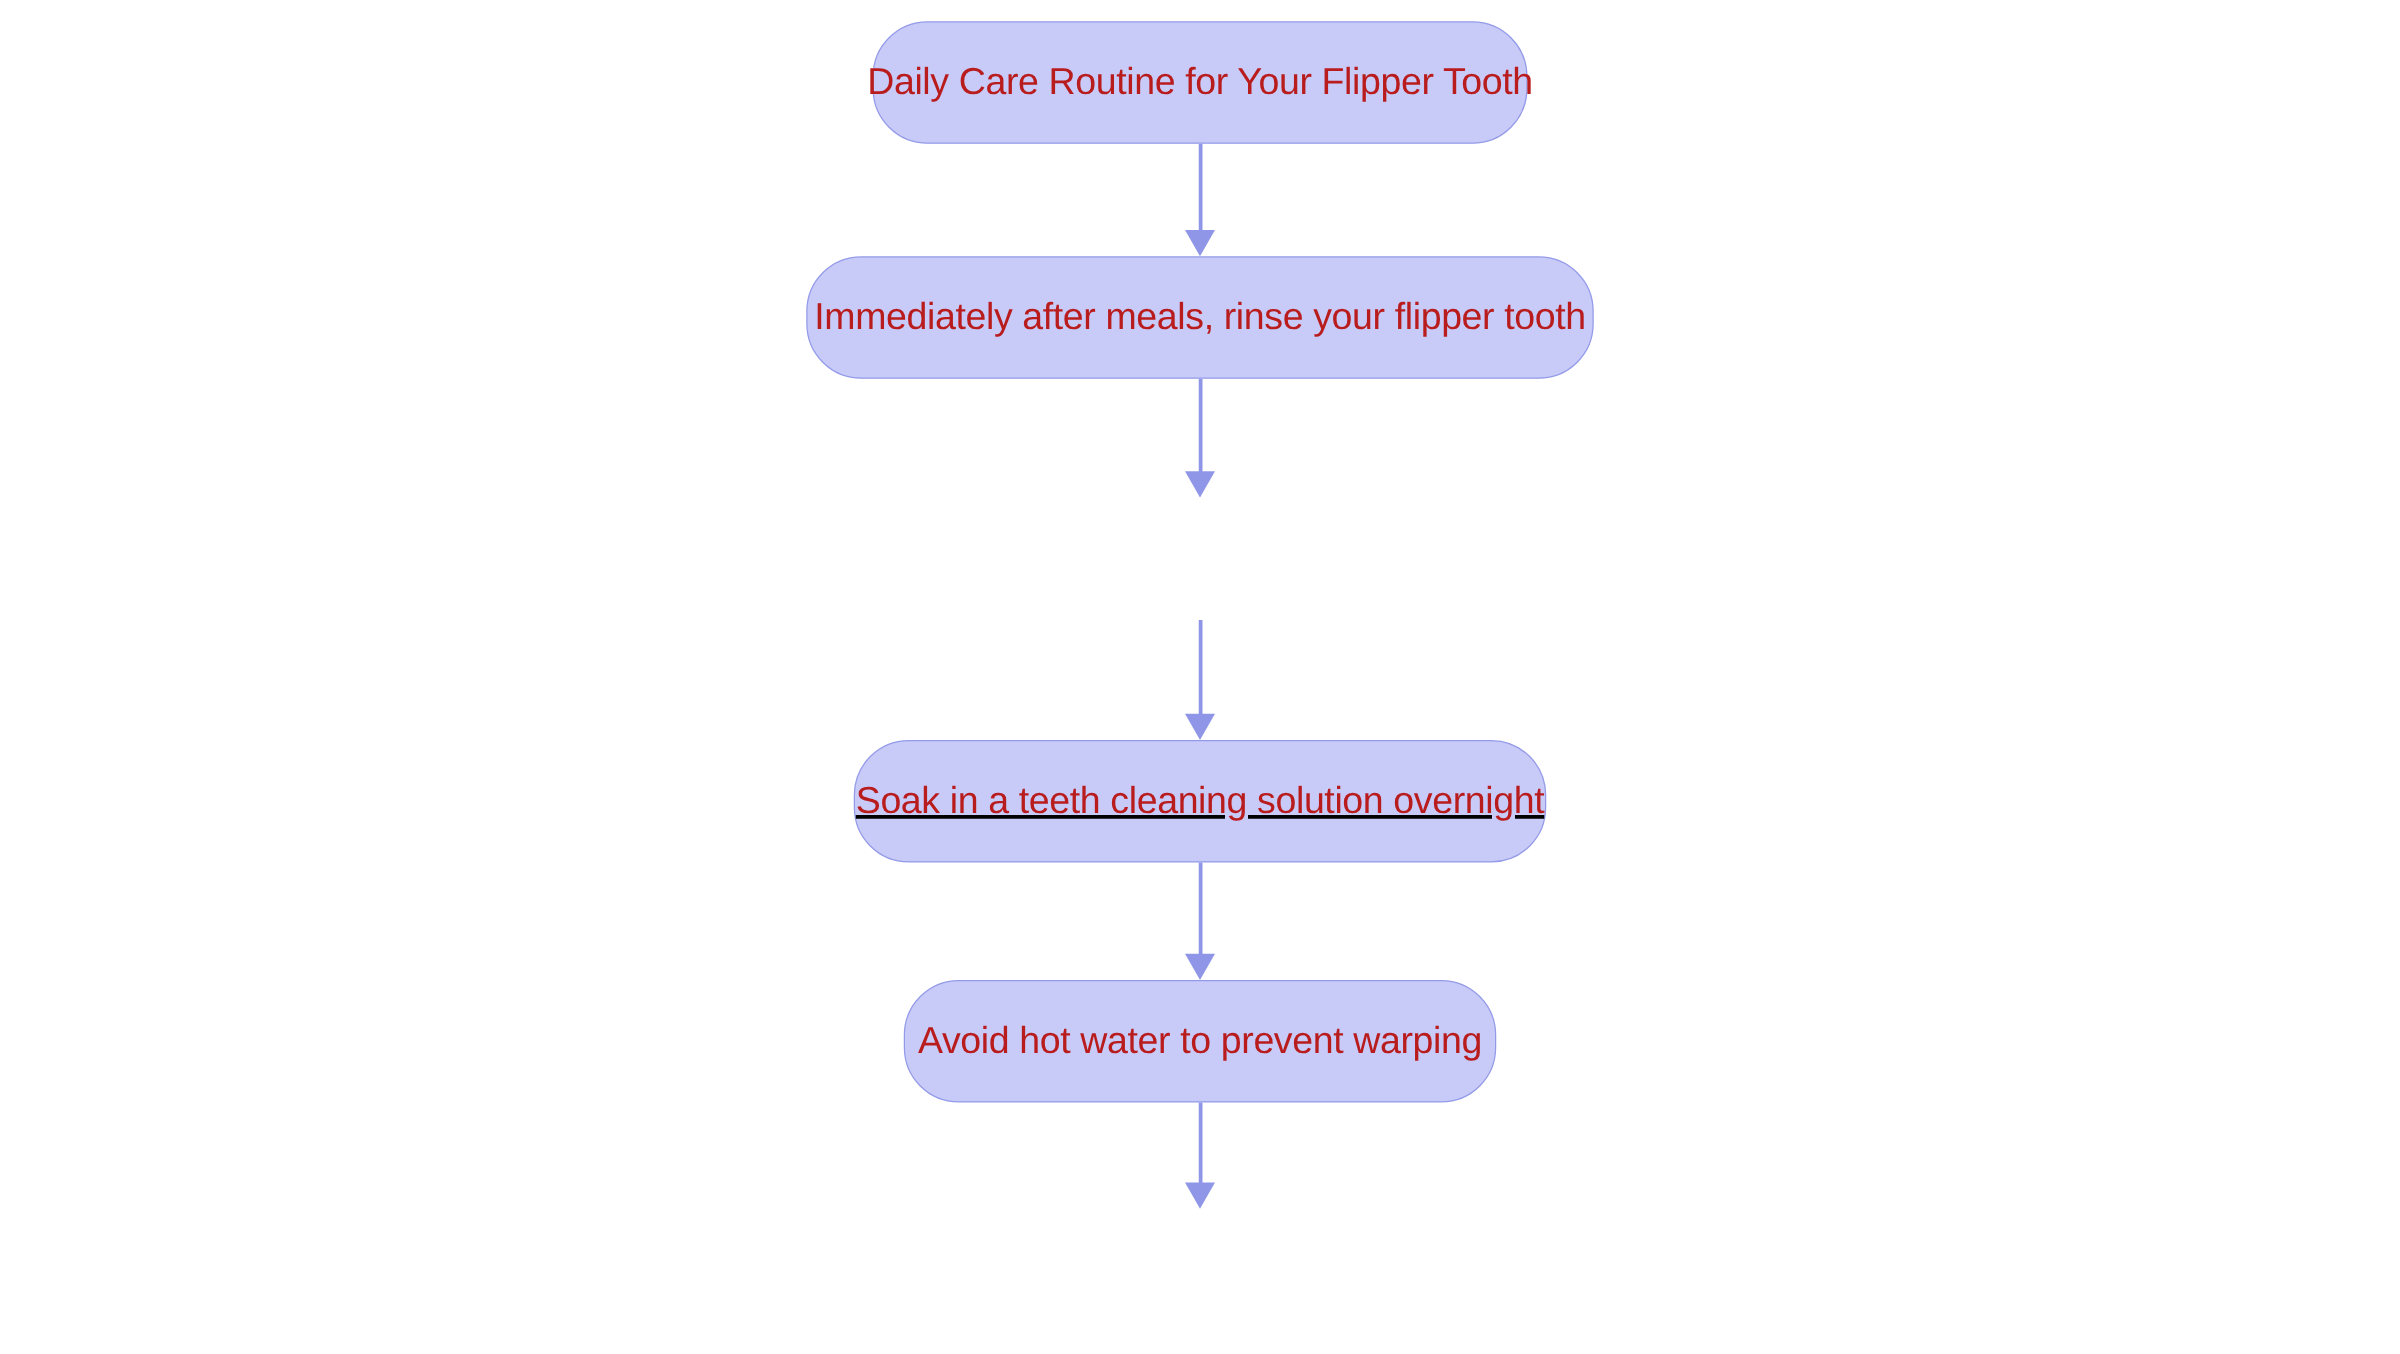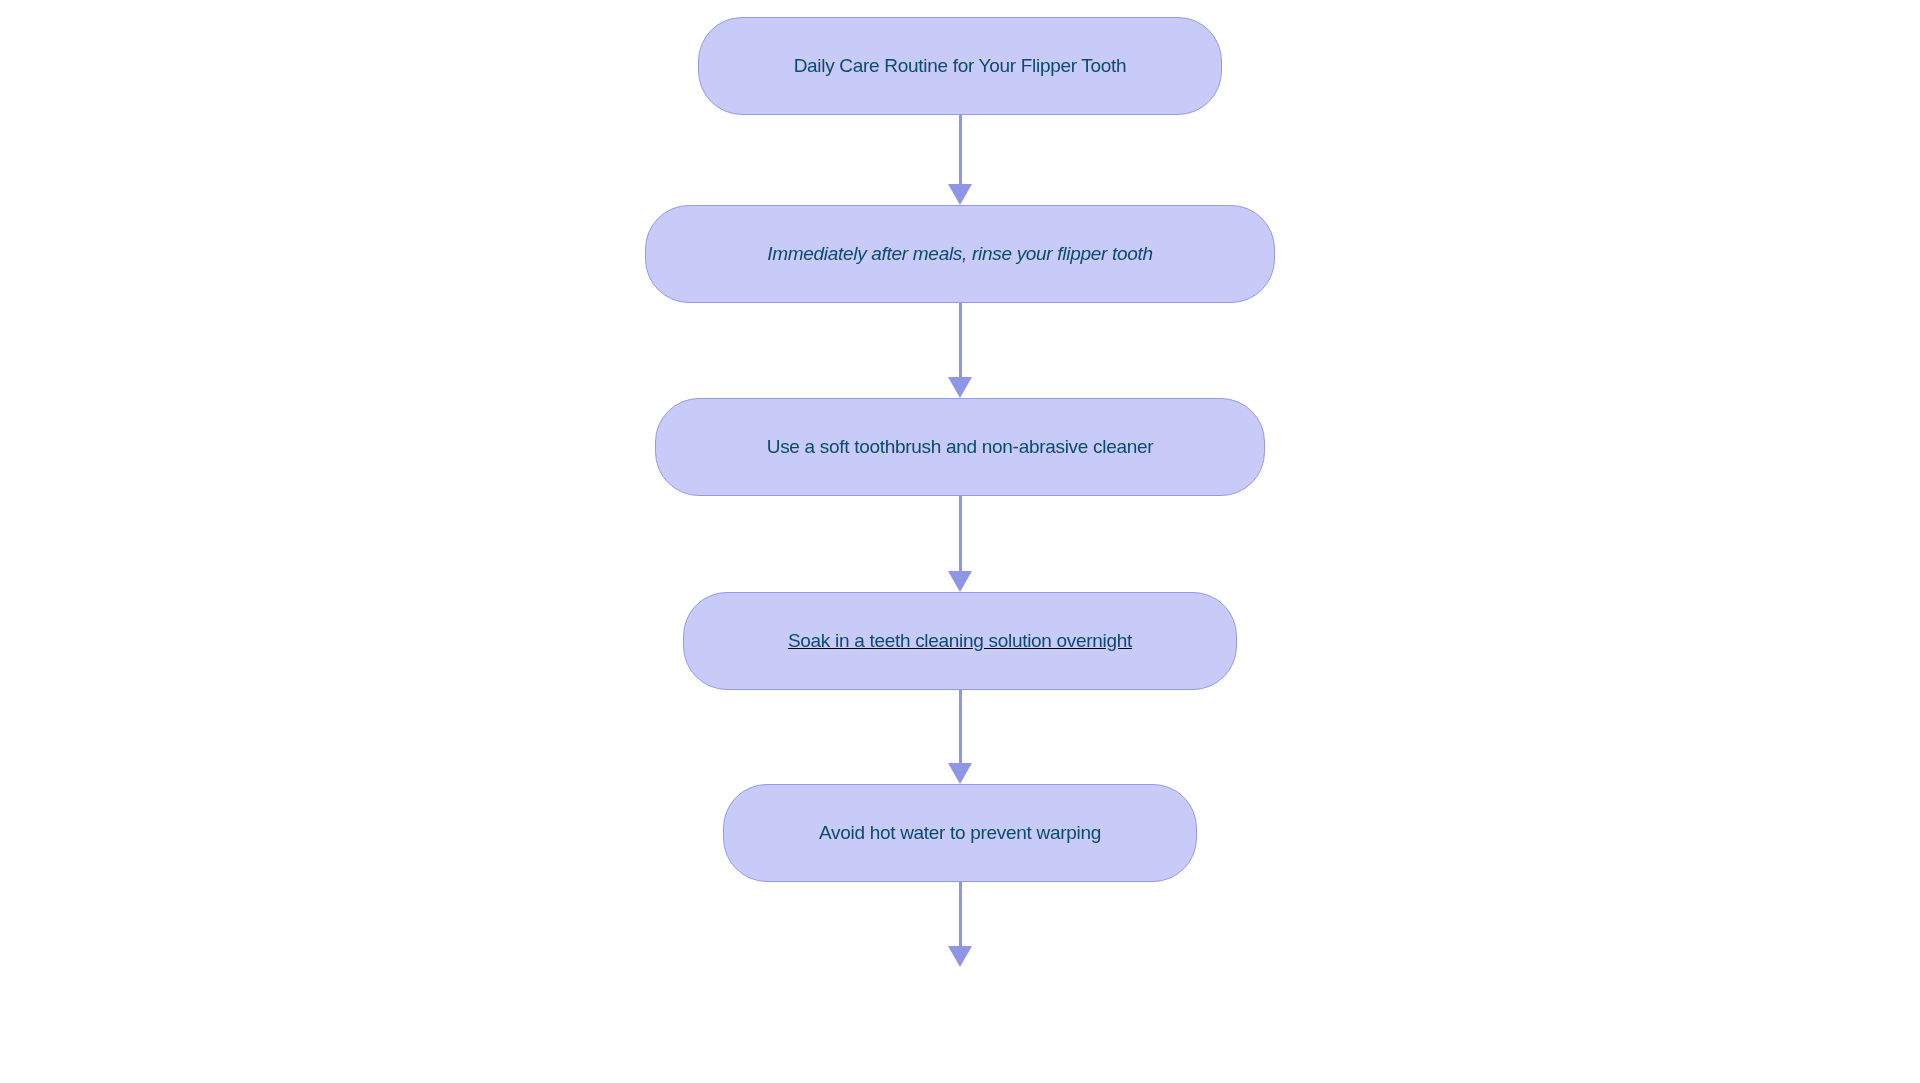--- a/index.html
+++ b/index.html
@@ -21,30 +21,30 @@
     height: 98px;
     background: #c8caf8;
     border: 1.5px solid #939ae8;
     border-radius: 44px;
     display: flex;
     align-items: center;
     justify-content: center;
     text-align: center;
   }
   .flow-node .node-label {
-    color: #0c4a6e;
-    font-size: 19px;
+    color: #b91c1c;
+    font-size: 30px;
     letter-spacing: -0.3px;
     line-height: 1.2;
     padding: 0 24px;
     white-space: nowrap;
   }
   
   #node-1 { left: 698px; top: 17px;  width: 524px; }
-  #node-2 { left: 645px; top: 205px; width: 630px; font-style: italic; }
+  #node-2 { left: 645px; top: 205px; width: 630px; }
   #node-3 { left: 655px; top: 398px; width: 610px; }
   #node-4 { left: 683px; top: 592px; width: 554px; text-decoration: underline; }
   #node-5 { left: 723px; top: 784px; width: 474px; }
   #node-6 { left: 721px; top: 967px; width: 478px; }
 
   .flow-arrow {
     position: absolute;
     left: 948px;          
     width: 24px;
   }
@@ -89,23 +89,20 @@
 
   <div class="flow-node" id="node-2">
     <span class="node-label">Immediately after meals, rinse your flipper tooth</span>
   </div>
 
   <div class="flow-arrow" id="arrow-2">
     <div class="arrow-stem"></div>
     <div class="arrow-head"></div>
   </div>
 
-  <div class="flow-node" id="node-3">
-    <span class="node-label">Use a soft toothbrush and non-abrasive cleaner</span>
-  </div>
 
   <div class="flow-arrow" id="arrow-3">
     <div class="arrow-stem"></div>
     <div class="arrow-head"></div>
   </div>
 
   <div class="flow-node" id="node-4">
     <span class="node-label">Soak in a teeth cleaning solution overnight</span>
   </div>
 

